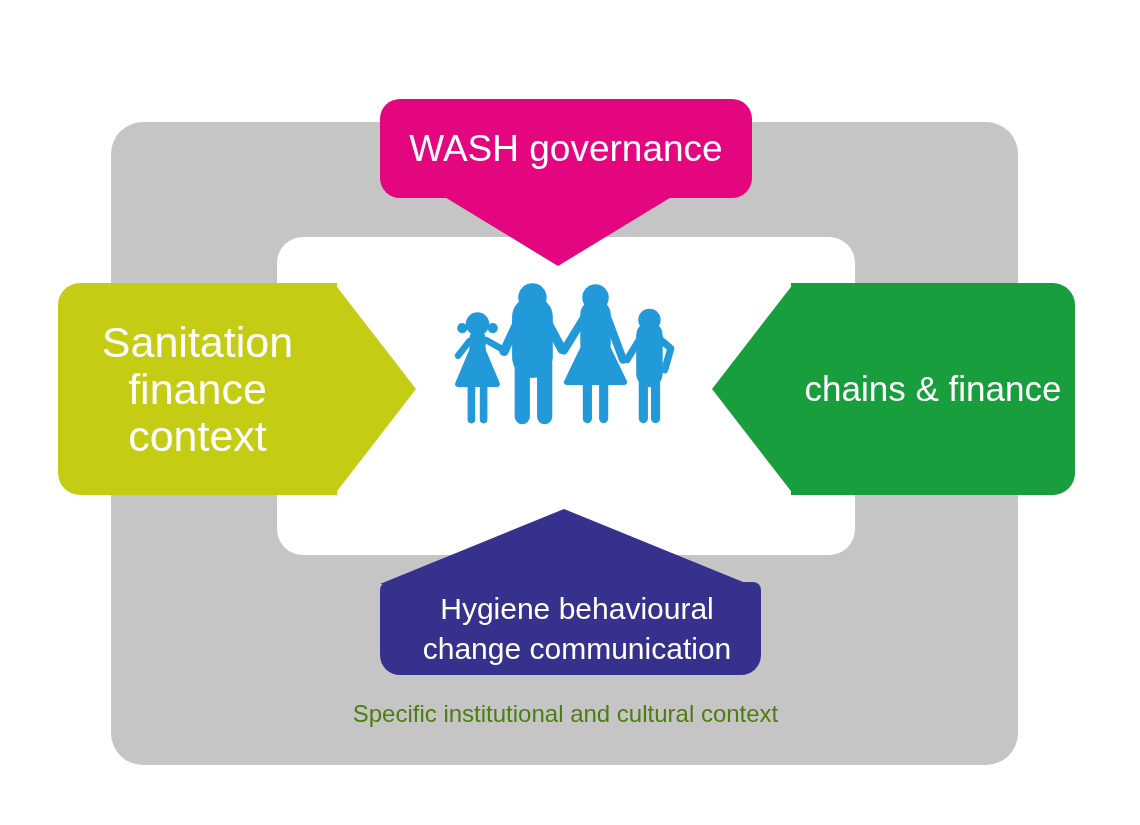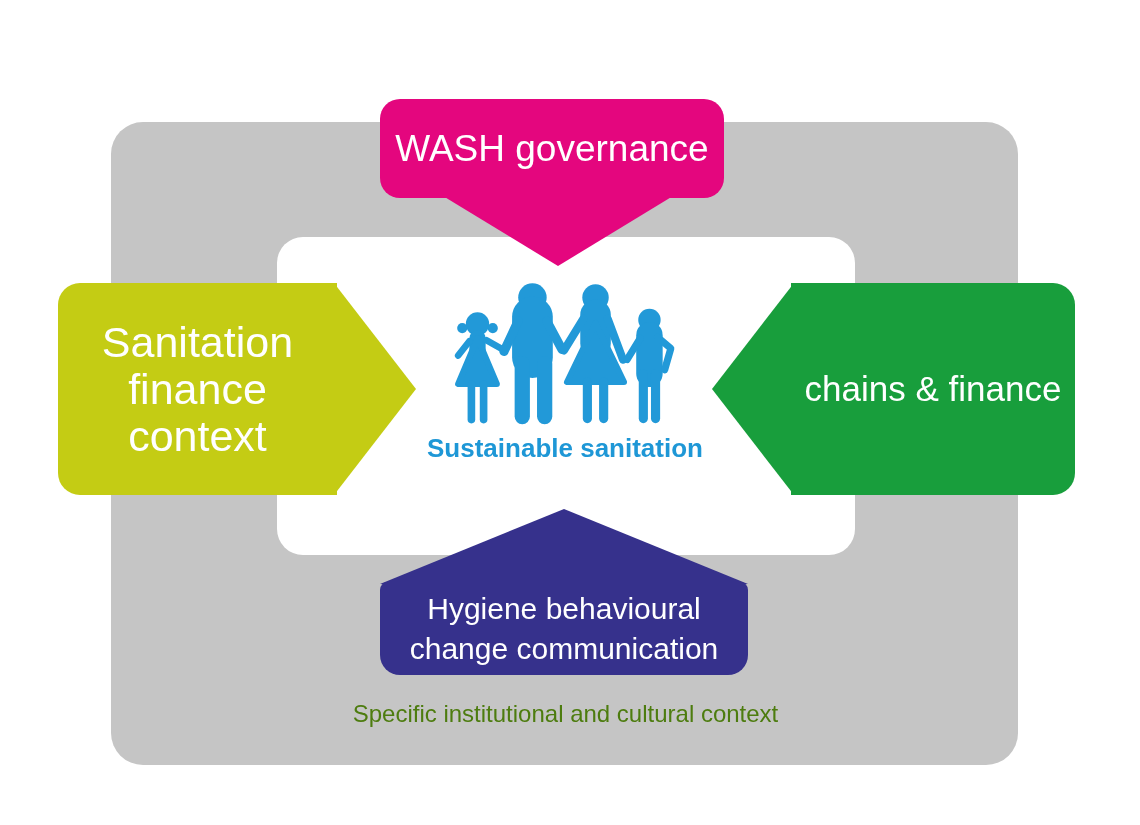--- a/index.html
+++ b/index.html
@@ -17,21 +17,21 @@
     background:#c5c5c5;border-radius:32px;
   }
   .white-box{
     left:277px;top:237px;width:578px;height:318px;
     background:#ffffff;border-radius:26px;
   }
   
   .banner-rect{display:flex;align-items:center;justify-content:center;
     text-align:center;color:#ffffff;}
   .pink-rect{
-    left:380px;top:99px;width:344px;height:99px;
+    left:380px;top:99px;width:372px;height:99px;
     background:#e4067e;border-radius:20px;
     font-size:37px;
   }
   .pink-tail{
     left:443px;top:196px;width:230px;height:70px;
     background:#e4067e;
     clip-path:polygon(0 0,100% 0,50% 100%);
   }
   .yellow-rect{
     left:58px;top:283px;width:279px;height:212px;
@@ -49,21 +49,21 @@
     font-size:35px;line-height:46px;
   }
   .green-head{
     left:712px;top:283px;width:82px;height:212px;
     background:#189e3c;
     clip-path:polygon(100% 0,0 50%,100% 100%);
   }
   .blue-rect{
     left:380px;top:582px;width:368px;height:93px;
     background:#36318c;border-radius:8px 8px 20px 20px;
-    font-size:30px;line-height:40px;
+    font-size:30px;line-height:40px;padding-left:13px;
   }
   .blue-roof{
     left:380px;top:509px;width:368px;height:75px;
     background:#36318c;
     clip-path:polygon(50% 0,0 100%,100% 100%);
   }
   
   .family-svg{left:448px;top:280px;width:234px;height:148px;}
   .center-caption{
     left:405px;top:433px;width:320px;
@@ -145,18 +145,17 @@
       <circle cx="198" cy="39" r="11" stroke="none"></circle>
       <line x1="198" y1="54" x2="198" y2="92" stroke-width="26"></line>
       <line x1="189" y1="57" x2="176" y2="78" stroke-width="7"></line>
       <polyline points="206,56 219,67 213,88" fill="none" stroke-width="7"></polyline>
       <line x1="192" y1="92" x2="192" y2="136" stroke-width="9"></line>
       <line x1="204" y1="92" x2="204" y2="136" stroke-width="9"></line>
     </g>
   </svg>
 
   <div class="abs center-caption">
-    <span style="display:block">Sustainable sanitation</span>
   </div>
 
   <div class="abs context-label">Specific institutional and cultural context</div>
 
 </div>
 
 </body></html>

